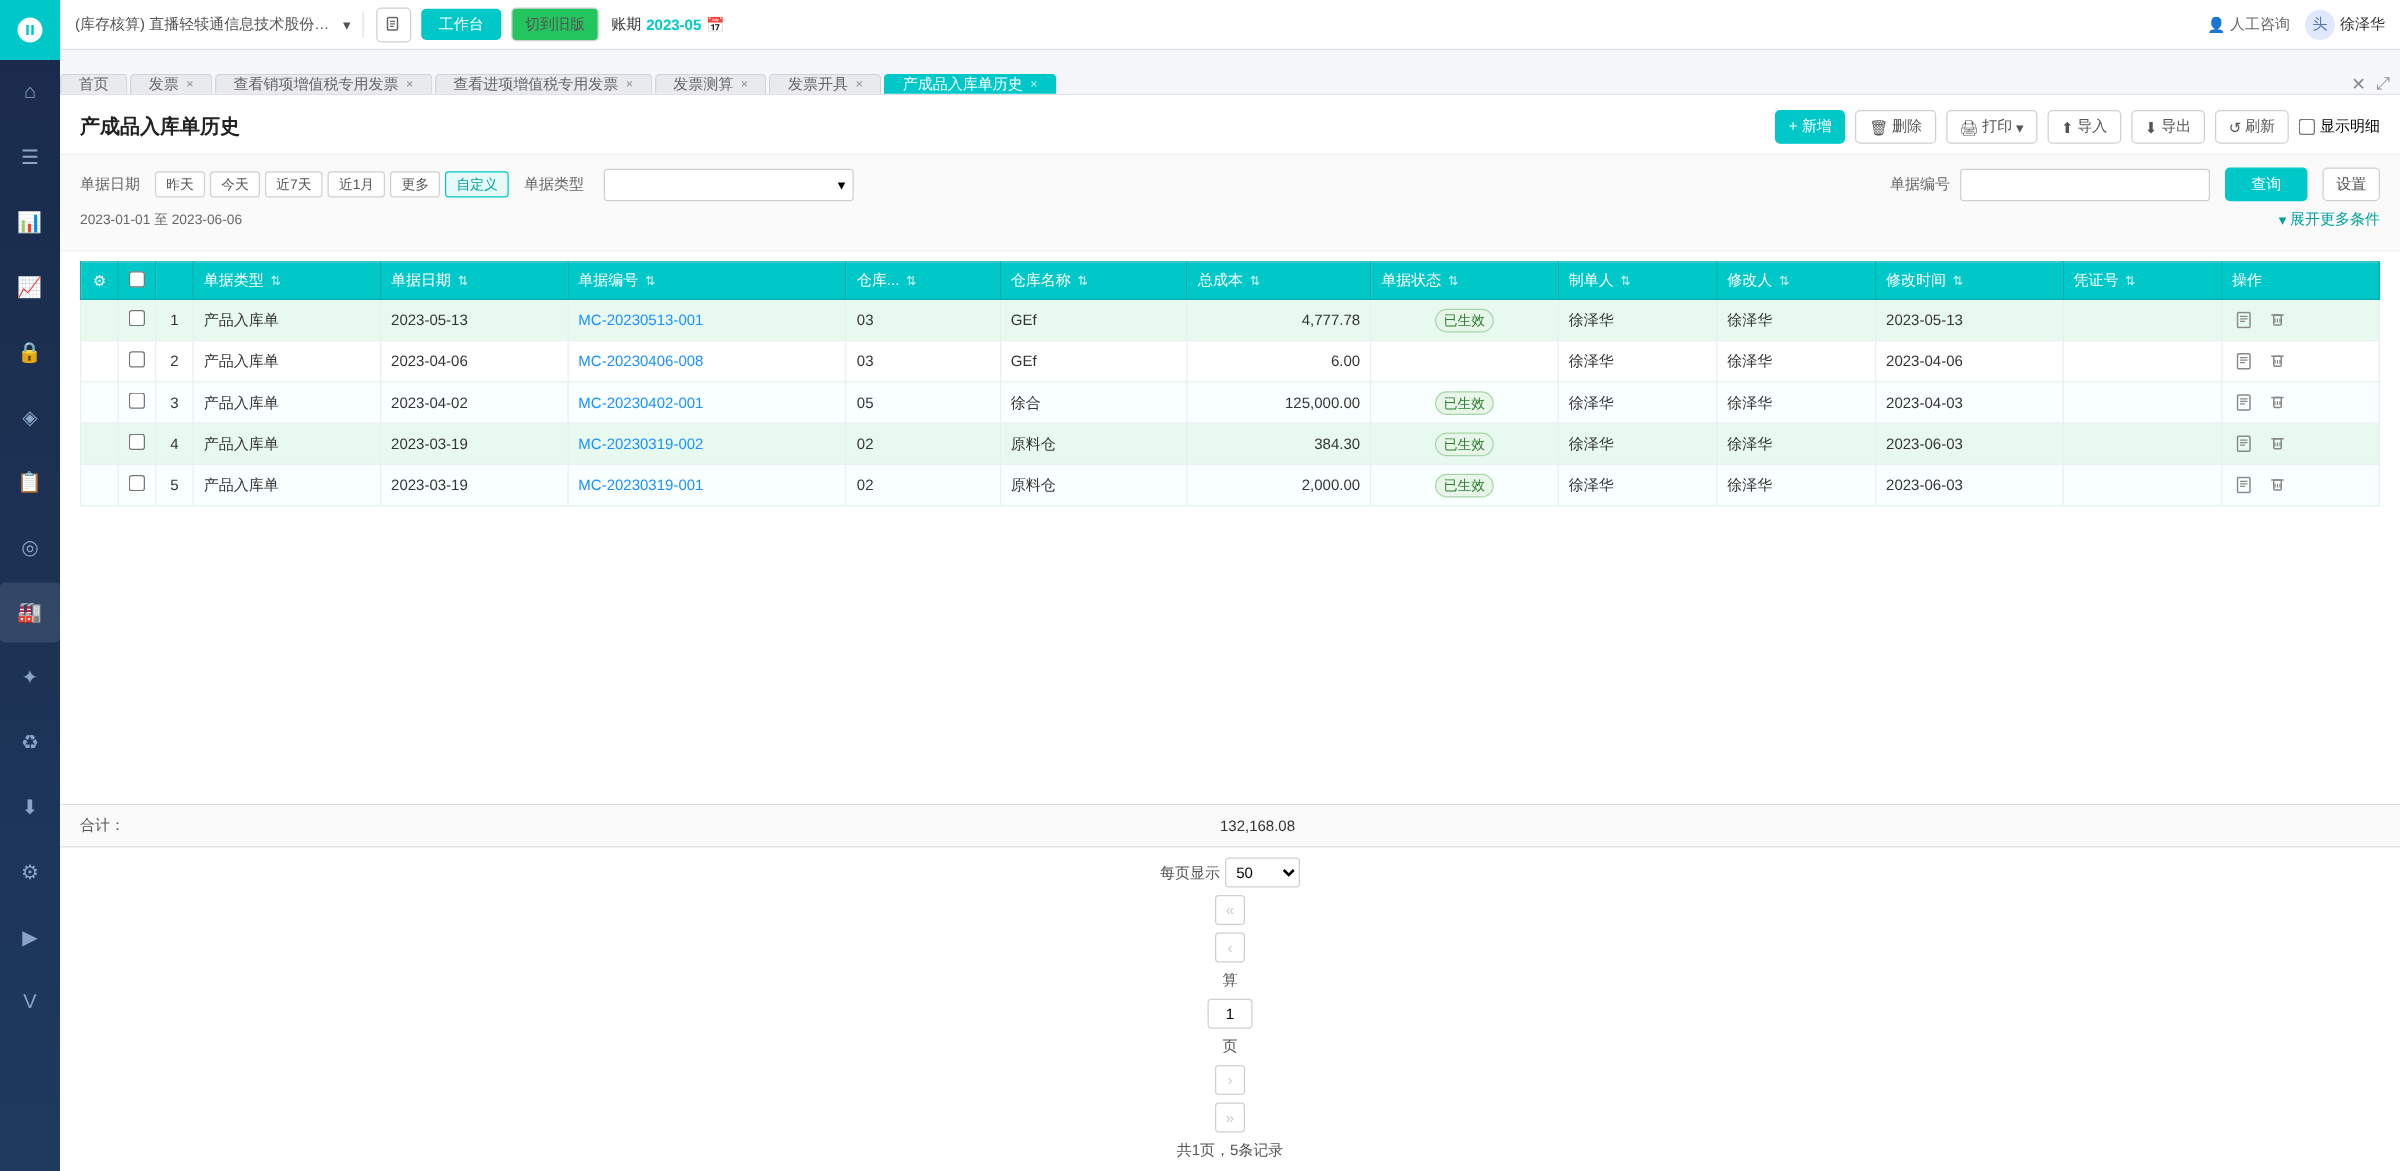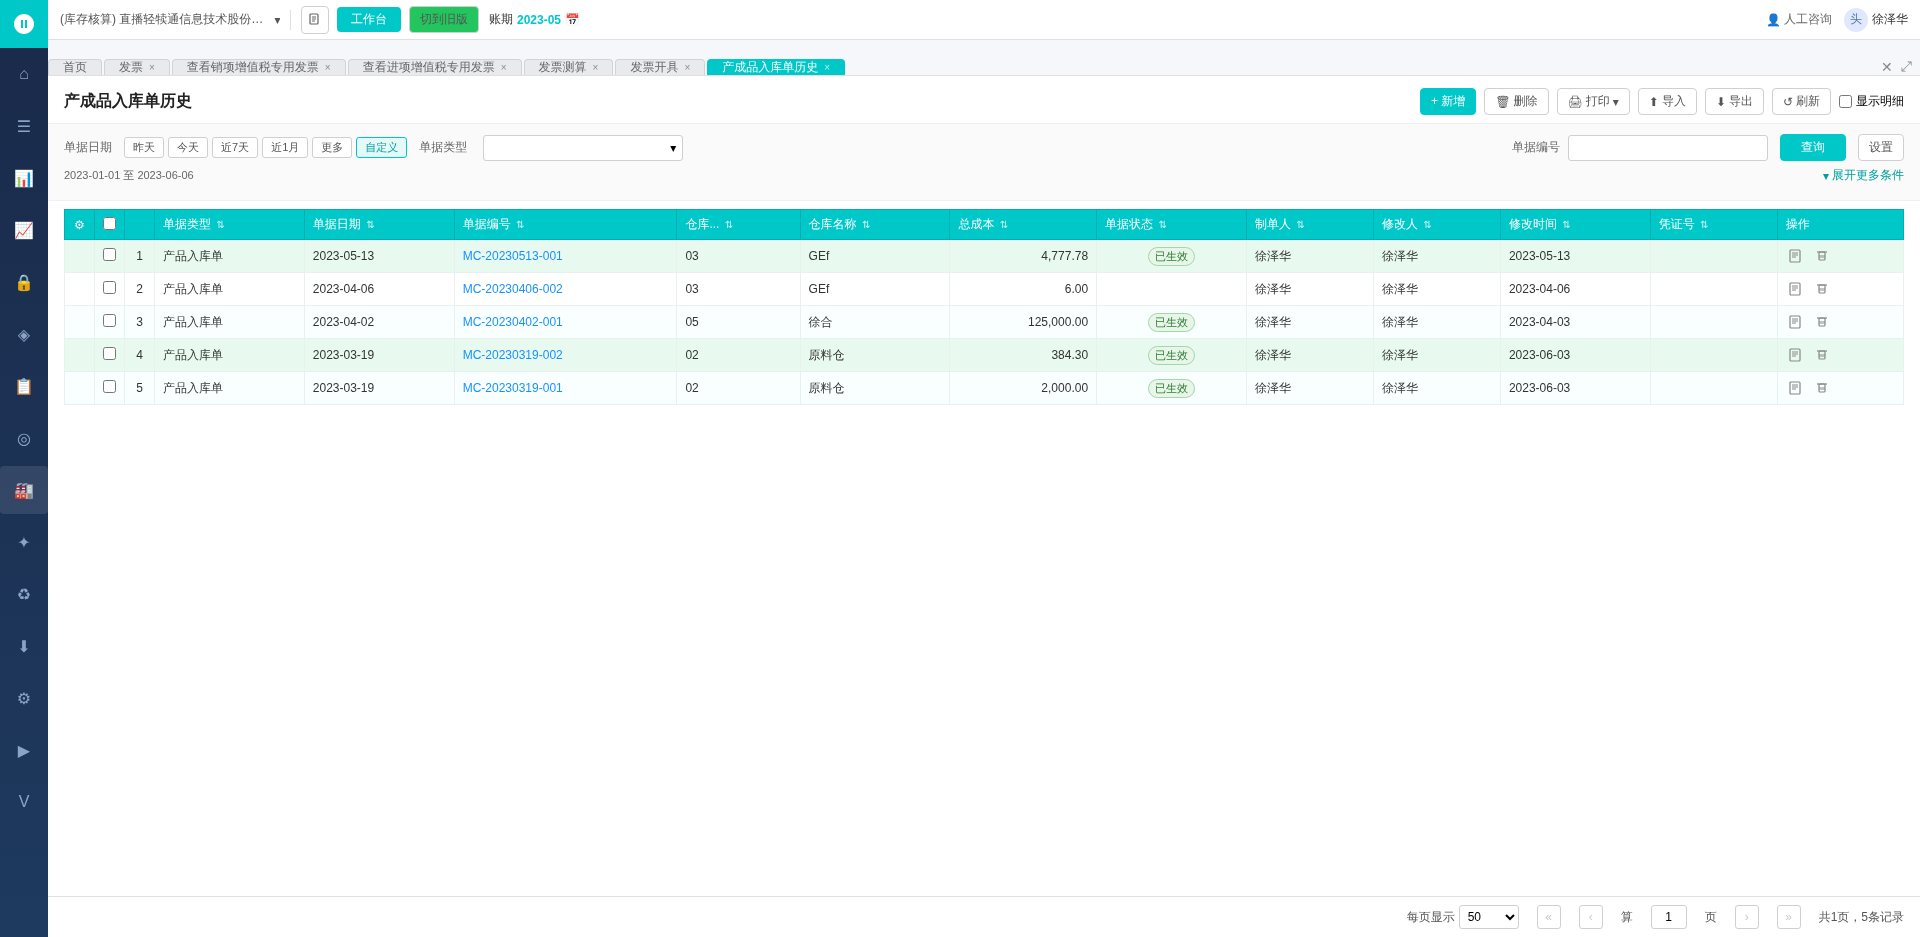--- a/index.html
+++ b/index.html
@@ -295,22 +295,23 @@
       font-size: 12px;
       color: #333;
     }
 
     
     .pagination {
       padding: 8px 16px;
       display: flex;
       align-items: center;
       justify-content: flex-end;
-      gap: 18px;
+      gap: 6px;
       border-top: 1px solid #e0e0e0;
+      flex-direction: column;
     }
     .per-page { display: flex; align-items: center; gap: 4px; color: #555; }
     .per-page-select {
       width: 60px; height: 24px; border: 1px solid #d0d0d0;
       border-radius: 3px; padding: 0 4px; background: #fff;
     }
     .page-btn {
       width: 24px; height: 24px; border: 1px solid #d0d0d0;
       background: #fff; border-radius: 3px; cursor: pointer;
       display: flex; align-items: center; justify-content: center;
@@ -577,21 +578,21 @@
           </svg>
         </span>
       </td>
     </tr>
             <tr>
       <td class="center"></td>
       <td class="center"><input type="checkbox" style=""></td>
       <td class="center">2</td>
       <td>产品入库单</td>
       <td>2023-04-06</td>
-      <td><span class="td-link">MC-20230406-002</span></td>
+      <td><span class="td-link">MC-20230406-008</span></td>
       <td>03</td>
       <td>GEf</td>
       <td class="right">6.00</td>
       <td class="center"></td>
       <td>徐泽华</td>
       <td>徐泽华</td>
       <td>2023-04-06</td>
       <td></td>
       <td>
         <span class="op-btn" title="编辑">
@@ -715,20 +716,26 @@
             <line x1="7" y1="6" x2="7" y2="9" stroke="currentColor" stroke-width="1"></line>
             <line x1="9" y1="6" x2="9" y2="9" stroke="currentColor" stroke-width="1"></line>
           </svg>
         </span>
       </td>
     </tr>
           </tbody>
       </table>
     </div>
 
+    <div class="table-footer">
+      <span class="footer-label">合计：</span>
+      <div class="footer-total">
+        <span>132,168.08</span>
+      </div>
+    </div>
 
     <div class="pagination">
       <div class="per-page">
         <span>每页显示</span>
         <select class="per-page-select">
           <option>50</option>
           <option>100</option>
           <option>200</option>
         </select>
       </div>

